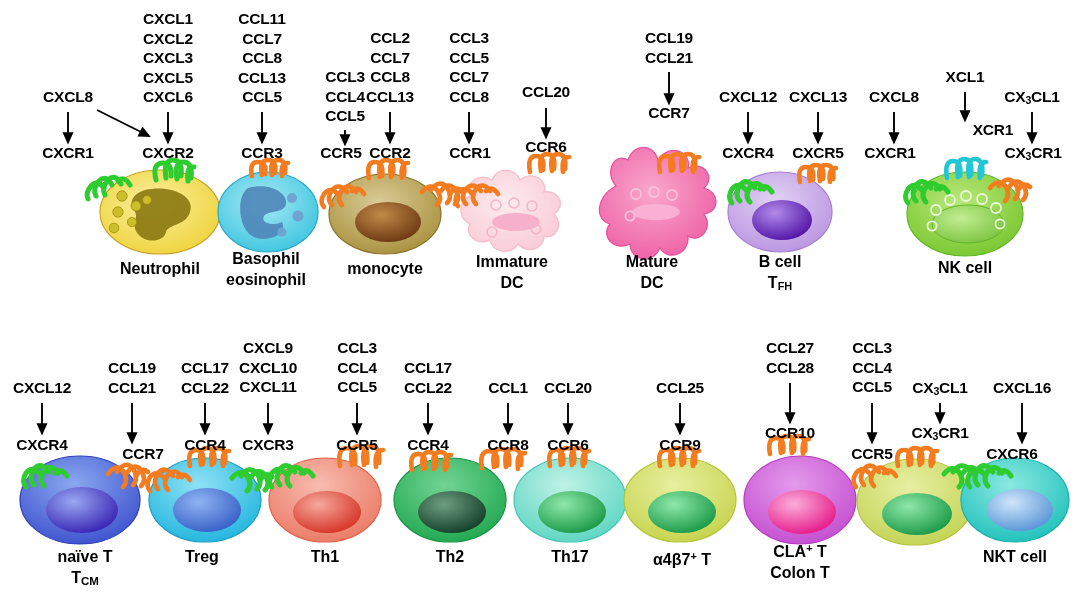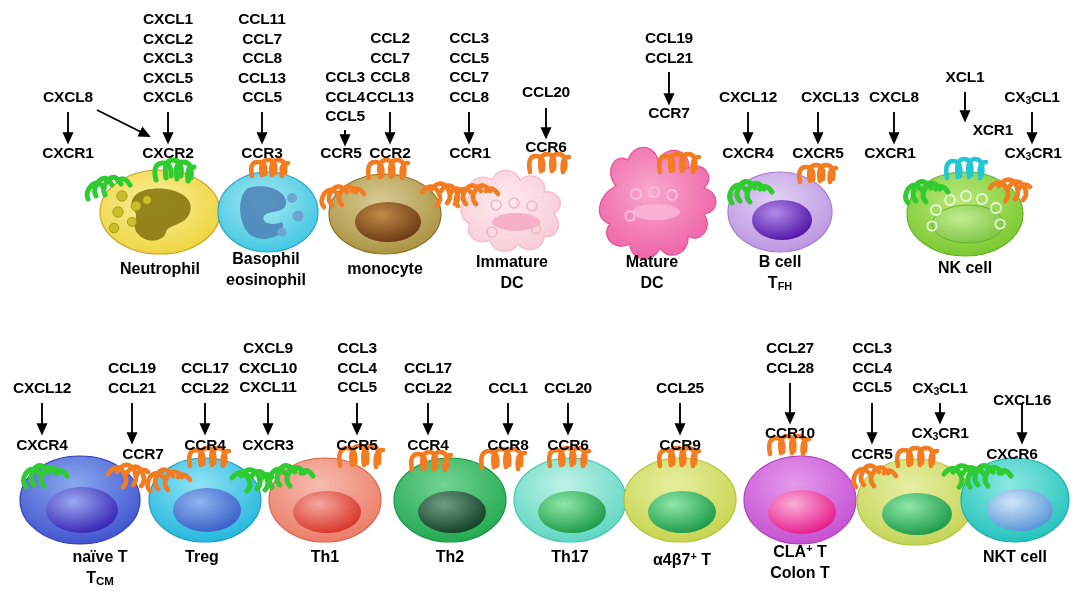--- a/index.html
+++ b/index.html
@@ -526,38 +526,38 @@
 
   <div class="lig ctr" style="left:68px;top:87px;">CXCL8</div>
   <div class="lig ctr" style="left:168px;top:9px;">CXCL1<br>CXCL2<br>CXCL3<br>CXCL5<br>CXCL6</div>
   <div class="lig ctr" style="left:262px;top:9px;">CCL11<br>CCL7<br>CCL8<br>CCL13<br>CCL5</div>
   <div class="lig ctr" style="left:345px;top:67px;">CCL3<br>CCL4<br>CCL5</div>
   <div class="lig ctr" style="left:390px;top:28px;">CCL2<br>CCL7<br>CCL8<br>CCL13</div>
   <div class="lig ctr" style="left:469px;top:28px;">CCL3<br>CCL5<br>CCL7<br>CCL8</div>
   <div class="lig ctr" style="left:546px;top:82px;">CCL20</div>
   <div class="lig ctr" style="left:669px;top:28px;">CCL19<br>CCL21</div>
   <div class="lig ctr" style="left:748px;top:87px;">CXCL12</div>
-  <div class="lig ctr" style="left:818px;top:87px;margin-left:12px;">CXCL13</div>
+  <div class="lig ctr" style="left:818px;top:87px;">CXCL13</div>
   <div class="lig ctr" style="left:894px;top:87px;">CXCL8</div>
   <div class="lig ctr" style="left:965px;top:67px;">XCL1</div>
   <div class="lig ctr" style="left:1032px;top:87px;">CX<sub>3</sub>CL1</div>
 
   <div class="lig ctr" style="left:42px;top:378px;">CXCL12</div>
   <div class="lig ctr" style="left:132px;top:358px;">CCL19<br>CCL21</div>
   <div class="lig ctr" style="left:205px;top:358px;">CCL17<br>CCL22</div>
   <div class="lig ctr" style="left:268px;top:338px;">CXCL9<br>CXCL10<br>CXCL11</div>
   <div class="lig ctr" style="left:357px;top:338px;">CCL3<br>CCL4<br>CCL5</div>
   <div class="lig ctr" style="left:428px;top:358px;">CCL17<br>CCL22</div>
   <div class="lig ctr" style="left:508px;top:378px;">CCL1</div>
   <div class="lig ctr" style="left:568px;top:378px;">CCL20</div>
   <div class="lig ctr" style="left:680px;top:378px;">CCL25</div>
   <div class="lig ctr" style="left:790px;top:338px;">CCL27<br>CCL28</div>
   <div class="lig ctr" style="left:872px;top:338px;">CCL3<br>CCL4<br>CCL5</div>
   <div class="lig ctr" style="left:940px;top:378px;">CX<sub>3</sub>CL1</div>
-  <div class="lig ctr" style="left:1022px;top:390px;">CXCL16</div>
+  <div class="lig ctr" style="left:1022px;top:378px;">CXCL16</div>
 
   <div class="rec ctr" style="left:68px;top:144px;">CXCR1</div>
   <div class="rec ctr" style="left:168px;top:144px;">CXCR2</div>
   <div class="rec ctr" style="left:262px;top:144px;">CCR3</div>
   <div class="rec ctr" style="left:341px;top:144px;">CCR5</div>
   <div class="rec ctr" style="left:390px;top:144px;">CCR2</div>
   <div class="rec ctr" style="left:470px;top:144px;">CCR1</div>
   <div class="rec ctr" style="left:546px;top:138px;">CCR6</div>
   <div class="rec ctr" style="left:669px;top:104px;">CCR7</div>
   <div class="rec ctr" style="left:748px;top:144px;">CXCR4</div>
@@ -581,21 +581,21 @@
   <div class="rec ctr" style="left:1012px;top:445px;">CXCR6</div>
 
   <div class="celllabel" style="left:160px;top:258px;">Neutrophil</div>
   <div class="celllabel" style="left:266px;top:248px;">Basophil<br>eosinophil</div>
   <div class="celllabel" style="left:385px;top:258px;">monocyte</div>
   <div class="celllabel" style="left:512px;top:251px;">Immature<br>DC</div>
   <div class="celllabel" style="left:652px;top:251px;">Mature<br>DC</div>
   <div class="celllabel" style="left:780px;top:251px;">B cell<br>T<sub>FH</sub></div>
   <div class="celllabel" style="left:965px;top:257px;">NK cell</div>
 
-  <div class="celllabel" style="left:100px;top:546px;">naïve T<br>T<span class="sc">CM</span></div>
+  <div class="celllabel" style="left:85px;top:546px;">naïve T<br>T<span class="sc">CM</span></div>
   <div class="celllabel" style="left:202px;top:546px;">Treg</div>
   <div class="celllabel" style="left:325px;top:546px;">Th1</div>
   <div class="celllabel" style="left:450px;top:546px;">Th2</div>
   <div class="celllabel" style="left:570px;top:546px;">Th17</div>
   <div class="celllabel" style="left:682px;top:546px;">α4β7<sup>+</sup> T</div>
   <div class="celllabel" style="left:800px;top:538px;">CLA<sup>+</sup> T<br>Colon T</div>
   <div class="celllabel" style="left:912px;top:546px;margin-top:48px;">CD8</div>
   <div class="celllabel" style="left:1015px;top:546px;">NKT cell</div>
 
 </div>

